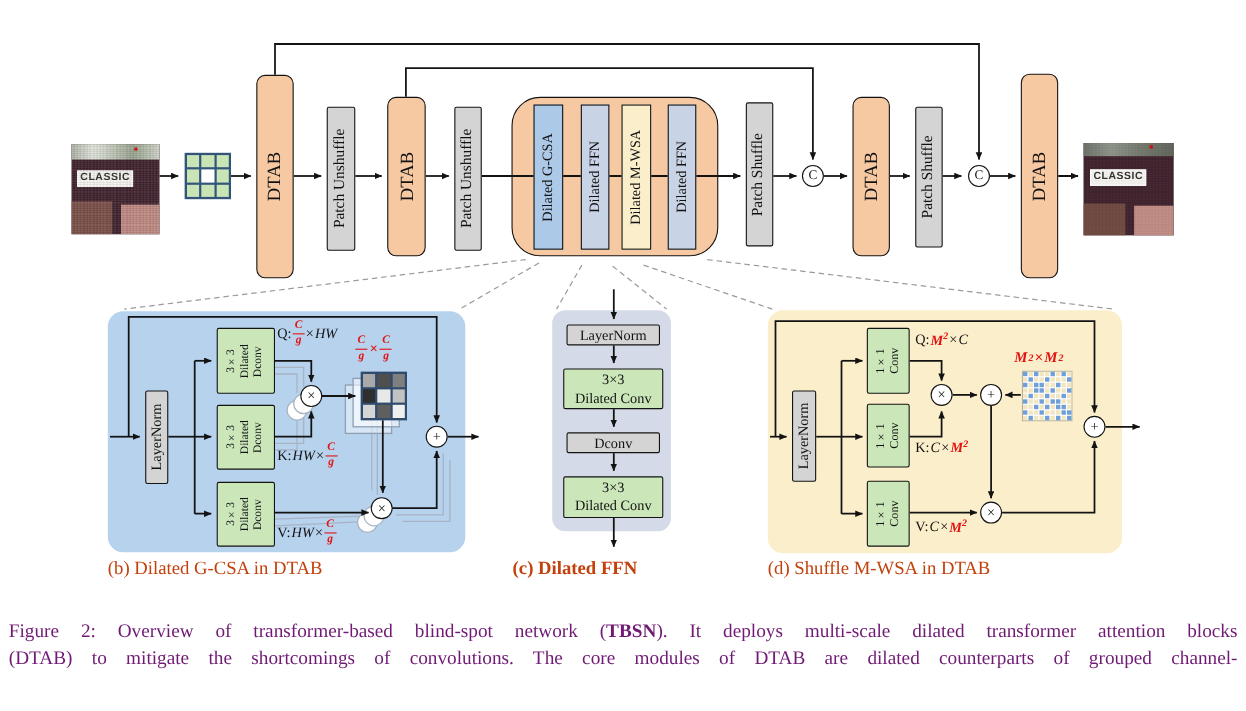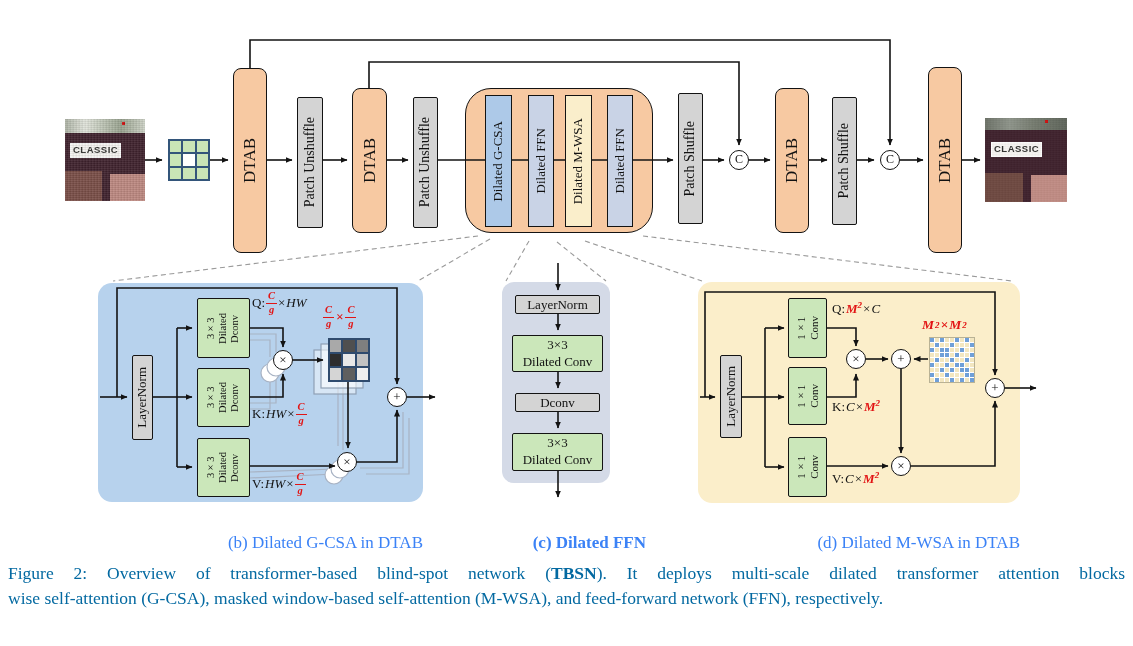--- a/index.html
+++ b/index.html
@@ -32,37 +32,37 @@
   .mb{background:#6f9fd8;} .my{background:#f2e6c0;}
   .mlabel{position:absolute;z-index:2;font:13px "Liberation Serif",serif;color:#131313;
           display:flex;align-items:center;gap:1px;white-space:nowrap;}
   .mlabel i{font-family:"Liberation Serif",serif;}
   .red{color:#e21414;font-weight:bold;font-style:italic;}
   .red sup{font-size:9px;font-style:italic;}
   .frac{display:inline-flex;flex-direction:column;align-items:center;color:#e21414;
         font-style:italic;font-weight:bold;font-size:10.5px;line-height:1;}
   .frac .fn{border-bottom:1px solid #e21414;padding:0 2px 1px;}
   .frac .fd{padding-top:1px;}
-  .pcap{position:absolute;z-index:2;font:17px "Liberation Serif",serif;color:#3b82f6;text-align:right;margin-top:26px;}
+  .pcap{position:absolute;z-index:2;font:17px "Liberation Serif",serif;color:#c2410c;text-align:left;}
   #title-a{position:absolute;z-index:2;left:0;top:7px;width:1133px;text-align:center;
            font:17px "Liberation Serif",serif;color:#000;}
   
-  .photo{position:absolute;z-index:2;overflow:hidden;background:#40232e;}
+  .photo{position:absolute;z-index:2;overflow:hidden;background:#40232e;margin-top:12px;}
   .photo .strip{position:absolute;left:0;top:0;right:0;}
   .photo .lbl{position:absolute;font-family:"Liberation Sans",sans-serif;font-size:9.5px;font-weight:bold;
               letter-spacing:.5px;background:#f5f3f0;color:#30302e;border:1px solid #fff;
               padding:0 2px;line-height:1.35;}
   .photo .patch{position:absolute;}
   .photo .dot{position:absolute;width:3px;height:3px;background:#cc1111;}
   .photo .noise{position:absolute;inset:0;
      background-image:repeating-linear-gradient(0deg,rgba(255,255,255,.05) 0 1px,rgba(0,0,0,.06) 1px 2px),
                       repeating-linear-gradient(90deg,rgba(255,255,255,.05) 0 1px,rgba(0,0,0,.05) 2px 3px);}
   
   #figcap{position:absolute;z-index:2;left:8px;top:561px;width:1117px;
-          font:17.5px "Liberation Serif",serif;color:#0369a1;}
+          font:17.5px "Liberation Serif",serif;color:#701a75;}
   #figcap .line{line-height:25px;}
   #figcap .just{text-align:justify;text-align-last:justify;}
 </style>
 </head>
 <body>
 
 <div id="page">
 
   <div class="panelbg" style="left:98px;top:283px;width:325px;height:219px;background:#b7d2ed;"></div>
   <div class="panelbg" style="left:502px;top:282px;width:108px;height:201px;background:#d4dae7;border-radius:12px;"></div>
@@ -455,20 +455,20 @@
   <div class="mlabel red" style="left:922px;top:317px;font-size:13.5px;">
     <i>M</i>
       <sup>2</sup>
       <span>×</span>
       <i>M</i>
       <sup>2</sup>
   </div>
 
   <div class="pcap" style="left:98px;top:507px;width:325px;">(b) Dilated G-CSA in DTAB</div>
   <div class="pcap" style="left:466px;top:507px;width:180px;font-weight:bold;">(c) Dilated FFN</div>
-  <div class="pcap" style="left:698px;top:507px;width:322px;">(d) Dilated M-WSA in DTAB</div>
+  <div class="pcap" style="left:698px;top:507px;width:322px;">(d) Shuffle M-WSA in DTAB</div>
 
   <div id="figcap">
     <div class="line just"><span>Figure 2: Overview of transformer-based blind-spot network (</span><b>TBSN</b><span>). It deploys multi-scale dilated transformer attention blocks</span></div>
-    <div class="line">wise self-attention (G-CSA), masked window-based self-attention (M-WSA), and feed-forward network (FFN), respectively.</div>
+    <div class="line just">(DTAB) to mitigate the shortcomings of convolutions. The core modules of DTAB are dilated counterparts of grouped channel-</div>
   </div>
 
 </div>
 
 </body></html>

